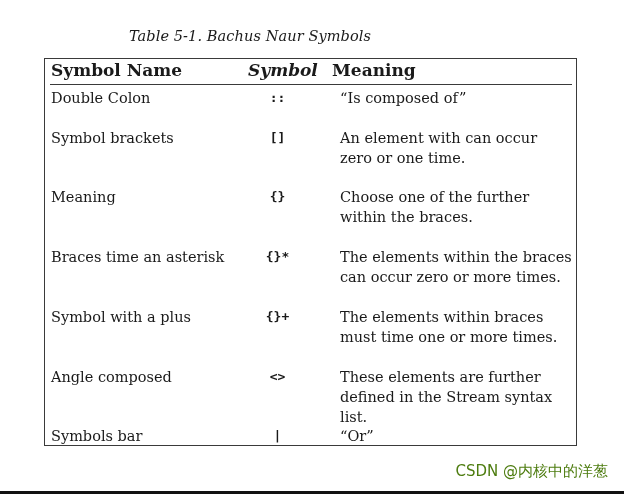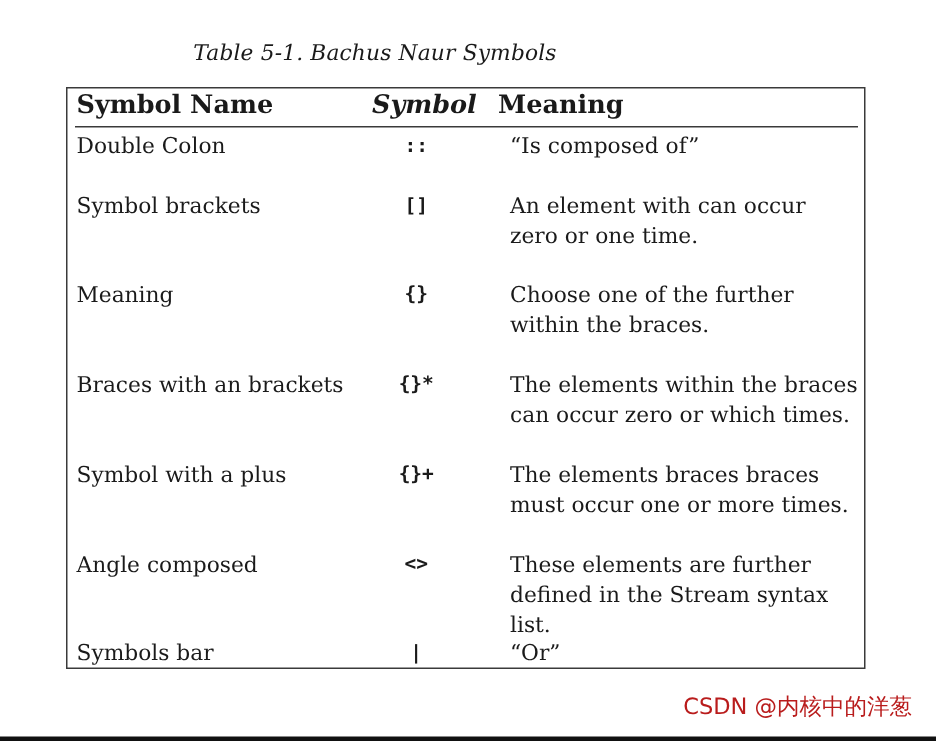--- a/index.html
+++ b/index.html
@@ -58,21 +58,21 @@
     .c-name { position: absolute; left: 51px; }
     .c-sym  { position: absolute; left: 250px; width: 55px; text-align: center;
               font-family: "DejaVu Sans Mono", "Liberation Mono", monospace; font-weight: bold; font-size: 13px; }
     .c-mean { position: absolute; left: 340px; width: 232px; }
     .watermark {
       position: absolute;
       right: 16px;
       top: 462px;
       font-family: "DejaVu Sans", "Liberation Sans", sans-serif;
       font-size: 15px;
-      color: #b91c1c;
+      color: #4d7c0f;
     }
     .bottom-bar {
       position: absolute;
       left: 0;
       top: 491px;
       width: 624px;
       height: 3px;
       background: #111111;
     }
   </style>
@@ -100,29 +100,29 @@
   <span class="c-mean">An element with can occur zero or one time.</span>
 </div>
 
 <div class="row" style="top:187px;">
   <span class="c-name">Meaning</span>
   <span class="c-sym">{}</span>
   <span class="c-mean">Choose one of the further within the braces.</span>
 </div>
 
 <div class="row" style="top:247px;">
-  <span class="c-name">Braces with an brackets</span>
+  <span class="c-name">Braces time an asterisk</span>
   <span class="c-sym">{}*</span>
-  <span class="c-mean">The elements within the braces can occur zero or which times.</span>
+  <span class="c-mean">The elements within the braces can occur zero or more times.</span>
 </div>
 
 <div class="row" style="top:307px;">
   <span class="c-name">Symbol with a plus</span>
   <span class="c-sym">{}+</span>
-  <span class="c-mean">The elements braces braces must occur one or more times.</span>
+  <span class="c-mean">The elements within braces must time one or more times.</span>
 </div>
 
 <div class="row" style="top:367px;">
   <span class="c-name">Angle composed</span>
   <span class="c-sym">&lt;&gt;</span>
   <span class="c-mean">These elements are further defined in the Stream syntax list.</span>
 </div>
 
 <div class="row" style="top:426px;">
   <span class="c-name">Symbols bar</span>

